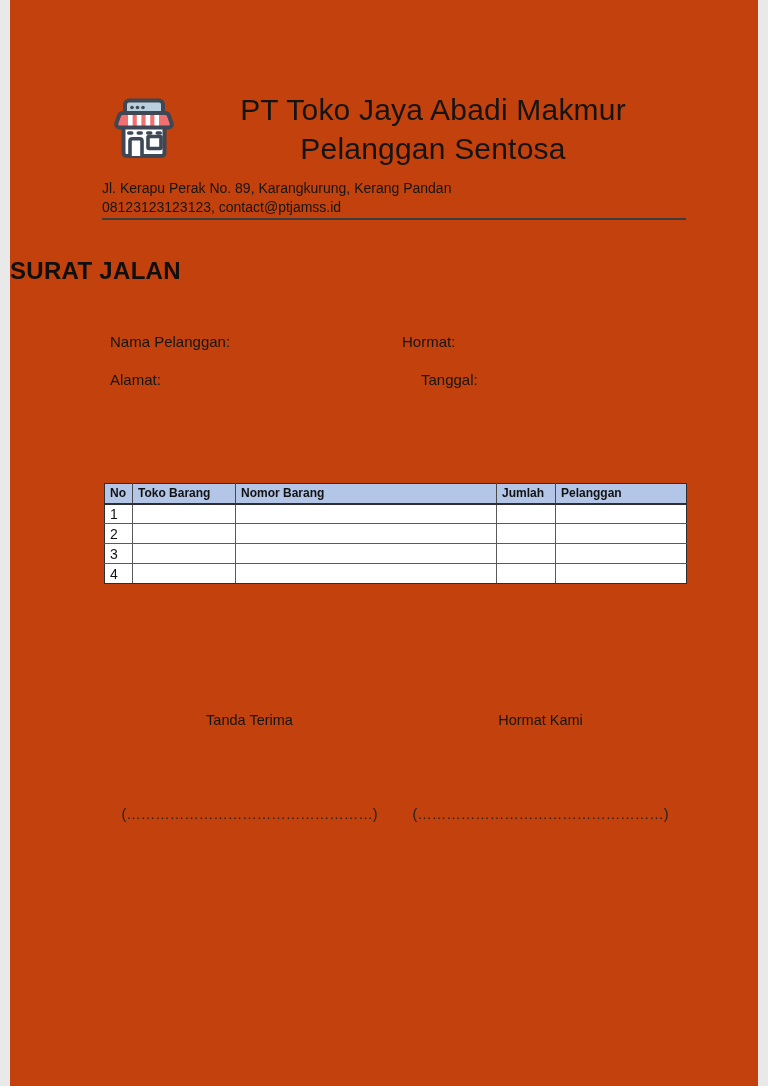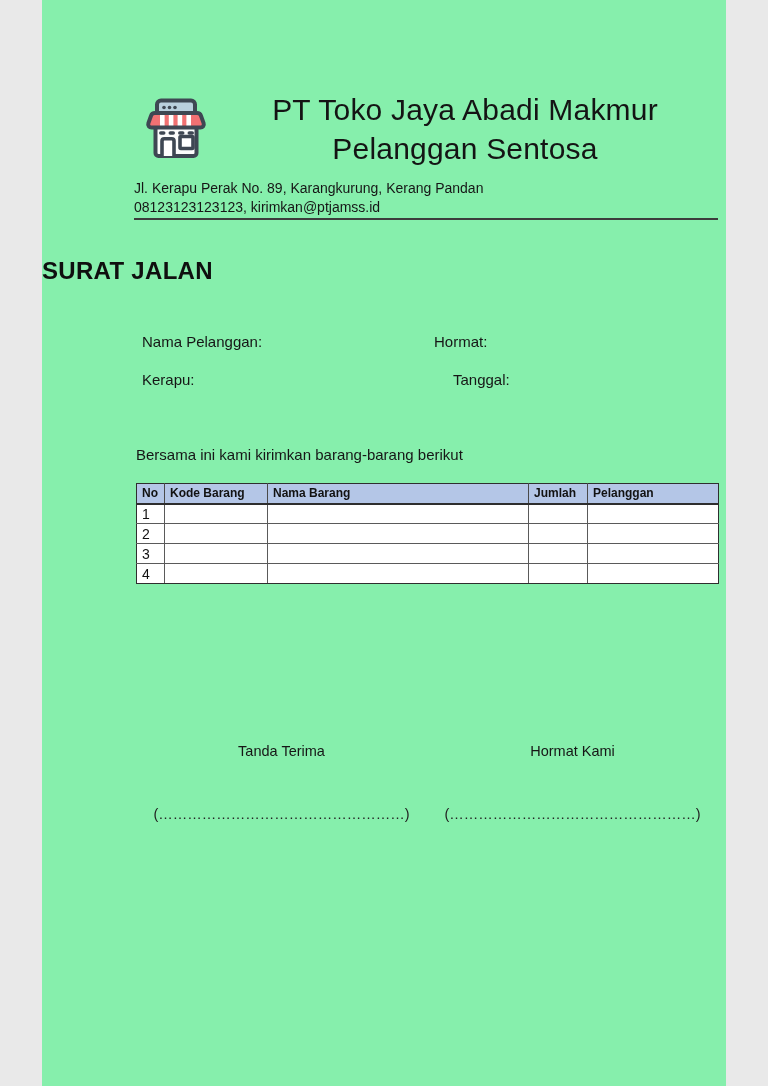--- a/index.html
+++ b/index.html
@@ -1,20 +1,20 @@
 <!DOCTYPE html>
 <html><head>
 <meta charset="utf-8">
 <style>
   * { margin:0; padding:0; box-sizing:border-box; }
   html,body { background:#e9e9e9; }
   .page {
     position:relative;
-    width:684px; height:1086px;
-    background:#86efac;
+    width:748px; height:1086px;
+    background:#c2410c;
     margin:0 auto;
     font-family:"Liberation Sans", sans-serif;
     color:#1b1b1b;
     overflow:hidden;
     padding-left:12px;
   }
   .logo {
     position:absolute; left:98px; top:95px; width:72px; height:72px;
   }
   .company-names {
@@ -61,21 +61,21 @@
   table.items td {
     border:1px solid #5a5a5a;
     height:20px; padding:0 5px;
     background:#ffffff;
   }
   table.items td:first-child { border-left:1.5px solid #2e2e2e; }
   table.items td:last-child  { border-right:1.5px solid #2e2e2e; }
   table.items tr:last-child td { border-bottom:1.5px solid #2e2e2e; }
   .sig-label {
     position:absolute; top:712px; width:291px;
-    text-align:center; font-size:14.5px; color:#161616;margin-top:31px;
+    text-align:center; font-size:14.5px; color:#161616;
   }
   .sig-label.left  { left:94px; }
   .sig-label.right { left:385px; }
   .sig-line {
     position:absolute; top:806px; width:291px;
     text-align:center; font-size:14.5px; color:#222222; white-space:nowrap;
   }
   .sig-line.left  { left:94px; }
   .sig-line.right { left:385px; }
 </style>
@@ -119,47 +119,46 @@
     </svg>
   </div>
 
   <div class="company-names">
     <div>PT Toko Jaya Abadi Makmur</div>
     <div>Pelanggan Sentosa</div>
   </div>
 
   <div class="company-contact-block">
     <div>Jl. Kerapu Perak No. 89, Karangkurung, Kerang Pandan</div>
-    <div>08123123123123, kirimkan@ptjamss.id</div>
+    <div>08123123123123, contact@ptjamss.id</div>
   </div>
 
   <div class="divider"></div>
 
   <div class="doc-title">SURAT JALAN</div>
 
   <span class="field f-nama">Nama Pelanggan:</span>
   <span class="field f-nomor">Hormat:</span>
-  <span class="field f-alamat">Kerapu:</span>
+  <span class="field f-alamat">Alamat:</span>
   <span class="field f-tanggal">Tanggal:</span>
 
-  <div class="intro">Bersama ini kami kirimkan barang-barang berikut</div>
 
   <table class="items">
     <colgroup>
       <col style="width:28px">
         <col style="width:103px">
         <col style="width:261px">
         <col style="width:59px">
         <col style="width:131px">
     </colgroup>
     <thead>
       <tr>
         <th>No</th>
-        <th>Kode Barang</th>
-        <th>Nama Barang</th>
+        <th>Toko Barang</th>
+        <th>Nomor Barang</th>
         <th>Jumlah</th>
         <th>Pelanggan</th>
       </tr>
     </thead>
     <tbody>
       <tr>
         <td>1</td>
         <td></td>
         <td></td>
         <td></td>

